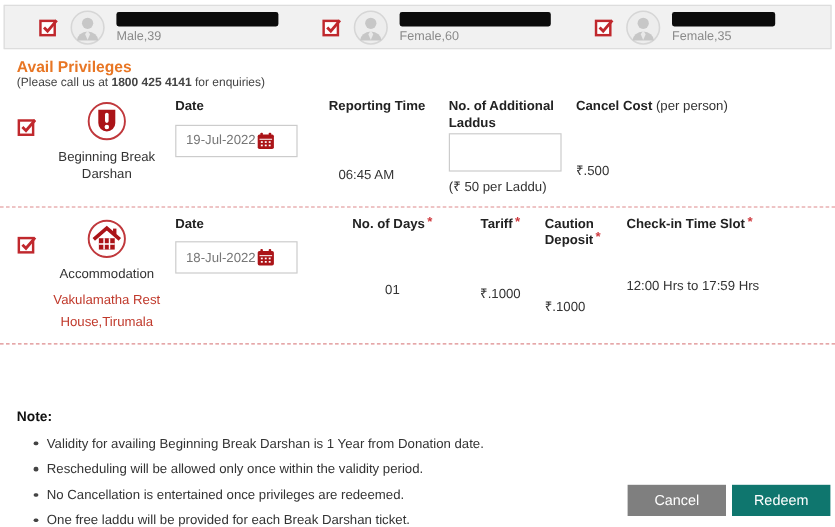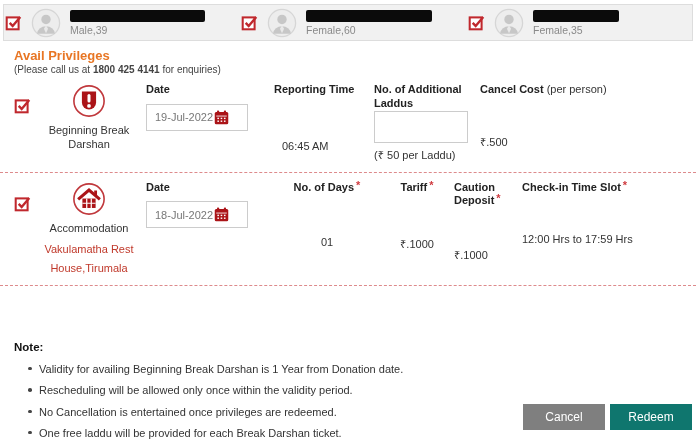--- a/index.html
+++ b/index.html
@@ -2,21 +2,21 @@
 <html><head>
 <meta charset="utf-8">
 <style>
   * { margin:0; padding:0; box-sizing:border-box; }
   html,body { width:696px; height:439px; background:#fff; overflow:hidden;
     font-family:"Liberation Sans", sans-serif; color:#333; }
   .page { position:relative; width:696px; height:439px; }
 
   
   .members-bar { margin:4px 3px 0 3px; height:37px; background:#f1f1f1;
-    border:1px solid #ddd; display:flex; align-items:center; padding:0 1px; gap:36px; }
+    border:1px solid #ddd; display:flex; align-items:center; padding:0 28px; gap:36px; }
   .member-card { display:flex; align-items:center; gap:9px; }
   .member-name-block { display:flex; flex-direction:column; justify-content:center; }
   .redact { height:12px; background:#0b0b0b; border-radius:2px; margin-bottom:2px; }
   .redact.w1 { width:135px; } .redact.w2 { width:126px; } .redact.w3 { width:86px; }
   .demographic { font-size:10.5px; color:#8a8a8a; }
 
   .chk { width:17px; height:17px; display:inline-block; flex:0 0 auto; cursor:pointer; }
   .avatar { width:30px; height:30px; flex:0 0 auto; }
 
   

